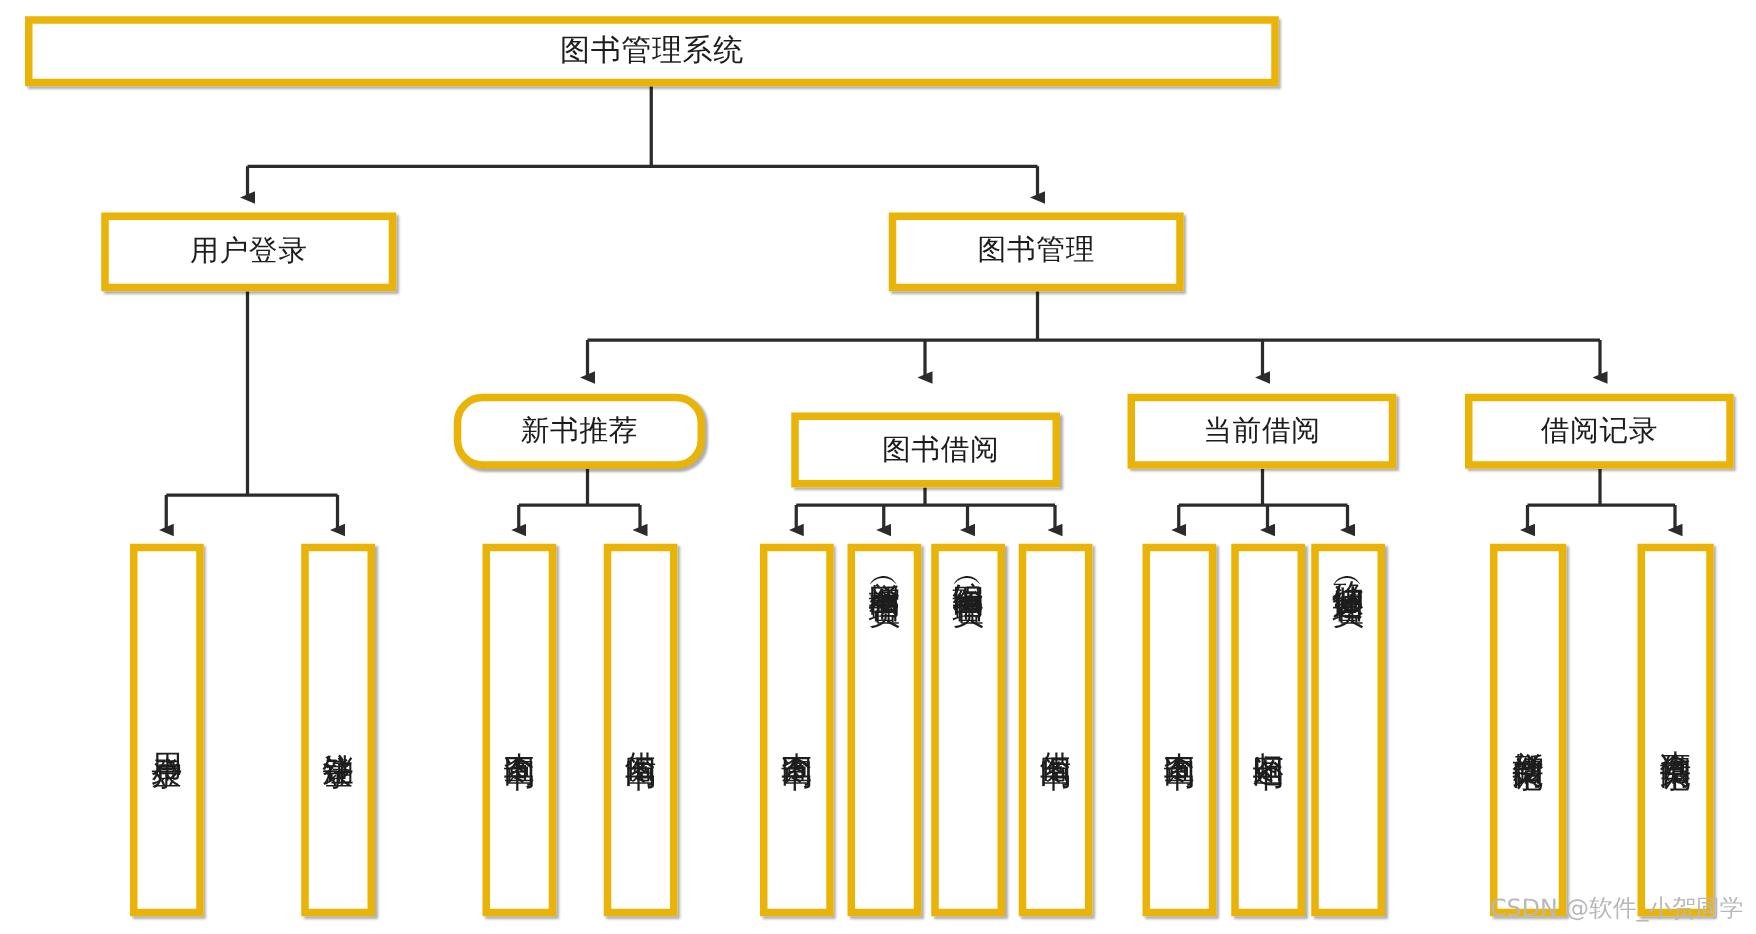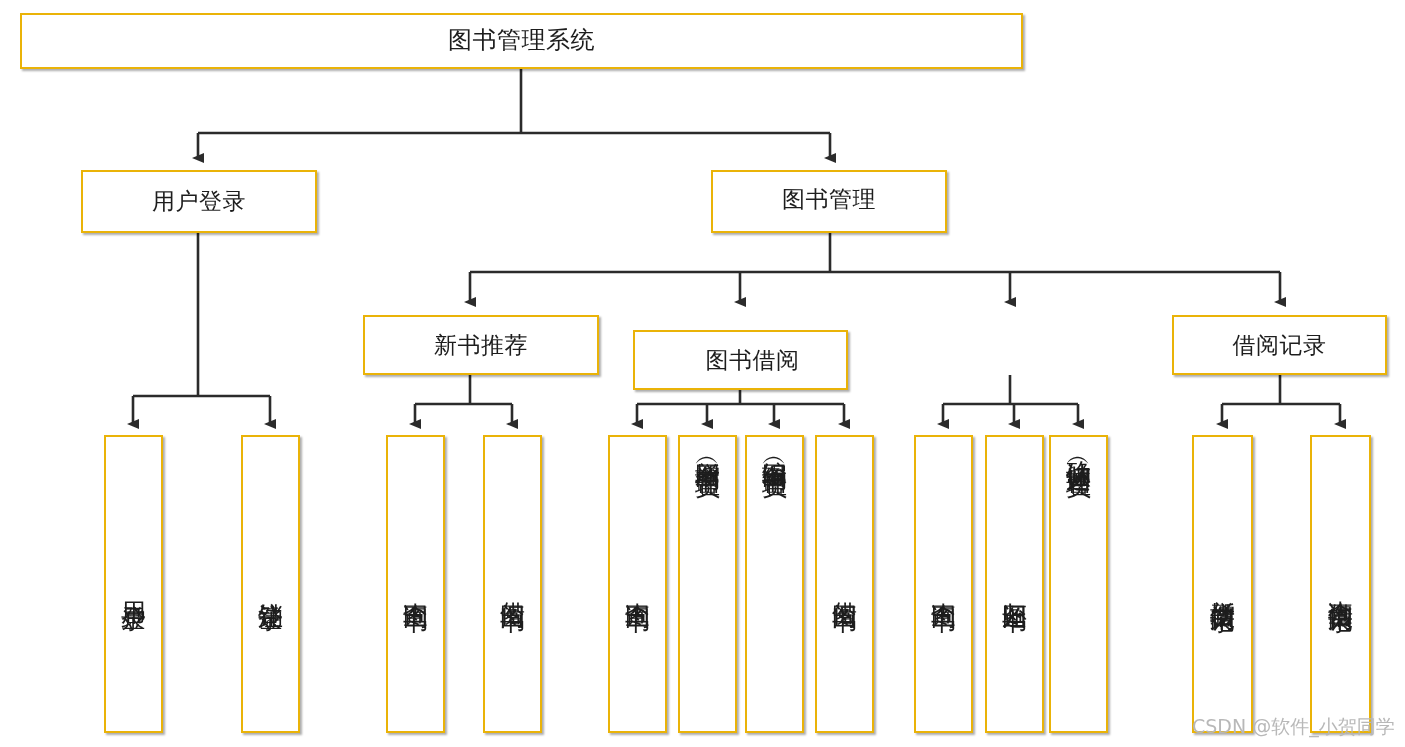--- a/index.html
+++ b/index.html
@@ -23,21 +23,21 @@
     left: 0;
     top: 0;
     width: 1405px;
     height: 747px;
     pointer-events: none;
   }
   .node {
     position: absolute;
     box-sizing: border-box;
     background: #ffffff;
-    border: 2px solid #eab308;
+    border: 6px solid #eab308;
     box-shadow: 2px 2px 2px rgba(0,0,0,0.32);
     display: flex;
     align-items: center;
     justify-content: center;
     color: #1d1d1d;
     z-index: 2;
   }
   .node-label {
     display: block;
     text-align: center;
@@ -140,26 +140,29 @@
     <span class="node-label">图书管理系统</span>
   </div>
 
   <div class="node horiz" style="left:81px; top:170px; width:236px; height:63px;">
     <span class="node-label">用户登录</span>
   </div>
   <div class="node horiz" style="left:711px; top:170px; width:236px; height:63px;font-family:Liberation Mono, monospace;">
     <span class="node-label">图书管理</span>
   </div>
 
-  <div class="node horiz" style="left:363px; top:315px; width:236px; height:60px;">
+  <div class="node horiz" style="left:363px; top:315px; width:201px; height:60px;border-radius:23px;">
     <span class="node-label">新书推荐</span>
   </div>
   <div class="node horiz" style="left:633px; top:330px; width:215px; height:60px;padding-left:24px;">
     <span class="node-label">图书借阅</span>
   </div>
+  <div class="node horiz" style="left:902px; top:315px; width:215px; height:60px;">
+    <span class="node-label">当前借阅</span>
+  </div>
   <div class="node horiz" style="left:1172px; top:315px; width:215px; height:60px;align-items:center;">
     <span class="node-label">借阅记录</span>
   </div>
 
   <div class="node vert mid" style="left:104px; top:435px; width:59px; height:298px;">
     <span class="node-label">用户登录</span>
   </div>
   <div class="node vert mid" style="left:241px; top:435px; width:59px; height:298px;">
     <span class="node-label">注销登录</span>
   </div>

